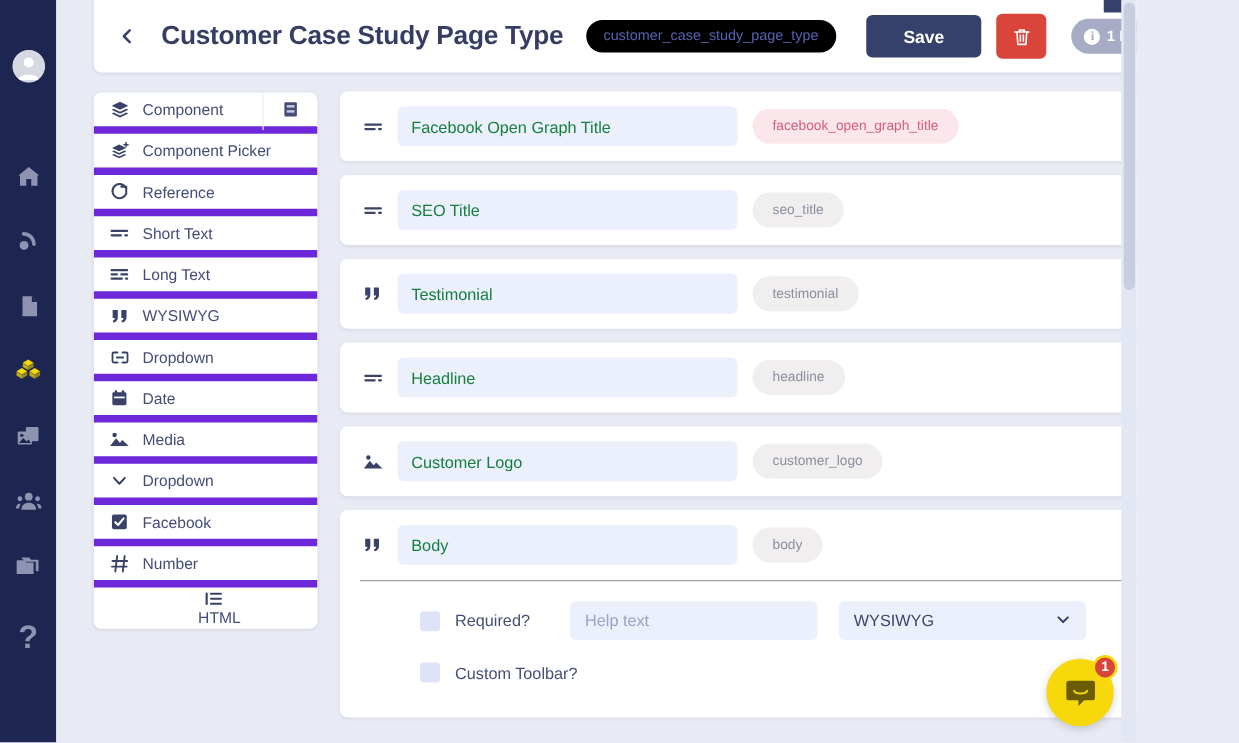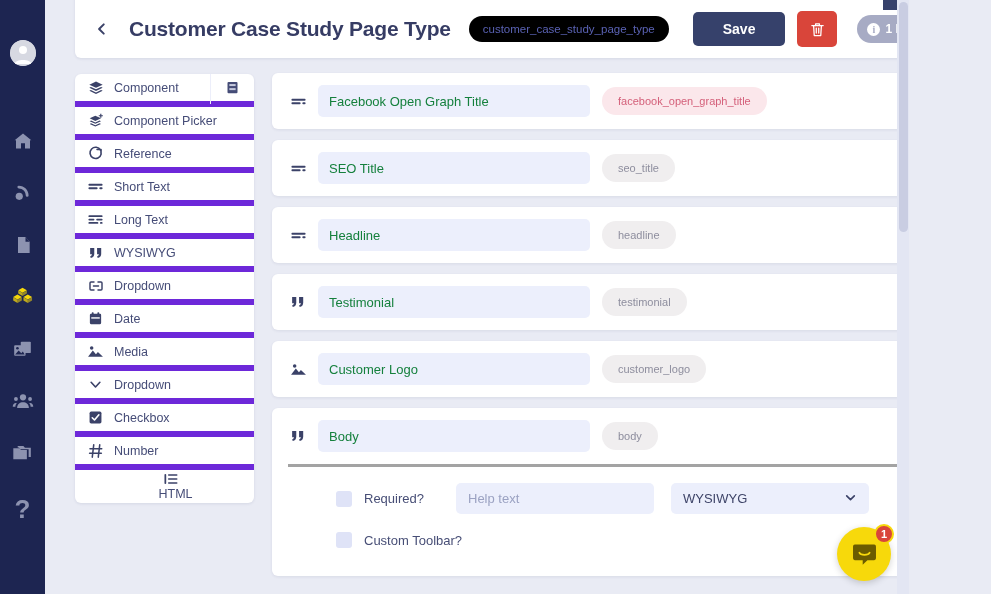--- a/index.html
+++ b/index.html
@@ -189,21 +189,21 @@
   }
   .f-actions {
     margin-left: auto;
     display: flex; align-items: center; gap: 9px;
   }
   .gear-btn { color: #3b4268; cursor: pointer; display:flex; }
   .trash-btn { color: #e0584c; cursor: pointer; display:flex; }
 
   
   .field-settings {
-    border-top: 3px solid #a3a3a3;
+    border-top: 1px solid #a3a3a3;
     padding: 16px 0 10px 48px;
   }
   .settings-row {
     display: flex; align-items: center;
     margin-bottom: 18px;
   }
   .chk {
     width: 16px; height: 16px;
     background: #dfe3f7; border-radius: 3px;
     flex: 0 0 16px; cursor: pointer;
@@ -498,21 +498,21 @@
       <span class="p-label">Dropdown</span>
     </div>
 
     <div class="palette-row">
       <span class="p-icon">
         <svg width="15" height="15" viewBox="0 0 24 24" fill="currentColor">
           <rect x="2.5" y="2.5" width="19" height="19" rx="2.6"></rect>
           <polyline points="6.8 12.4 10.4 16 17.4 7.6" fill="none" stroke="#ffffff" stroke-width="2.6" stroke-linecap="round" stroke-linejoin="round"></polyline>
         </svg>
       </span>
-      <span class="p-label">Checkbox</span>
+      <span class="p-label">Facebook</span>
     </div>
 
     <div class="palette-row">
       <span class="p-icon">
         <svg width="16" height="16" viewBox="0 0 24 24" fill="none" stroke="currentColor" stroke-width="2.3" stroke-linecap="round">
           <line x1="8.6" y1="2.8" x2="6.4" y2="21.2"></line>
           <line x1="17.6" y1="2.8" x2="15.4" y2="21.2"></line>
           <line x1="3" y1="8.6" x2="20.6" y2="8.6"></line>
           <line x1="2.4" y1="15.4" x2="20" y2="15.4"></line>
         </svg>
@@ -575,41 +575,41 @@
           </svg>
         </span>
         <input class="f-name" type="text" value="SEO Title" style="">
         <span class="f-key">seo_title</span>
       </div>
     </div>
 
     <div class="field-card">
       <div class="field-main">
         <span class="f-icon">
+          <svg width="16" height="16" viewBox="0 0 24 24" fill="currentColor">
+            <path d="M3.2 4.5 H9.4 V13.2 C9.4 16.8 7.4 19 4.2 19.6 L3.2 17.3 C4.9 16.7 5.8 15.6 5.9 14 H3.2 Z"></path>
+            <path d="M13.6 4.5 H19.8 V13.2 C19.8 16.8 17.8 19 14.6 19.6 L13.6 17.3 C15.3 16.7 16.2 15.6 16.3 14 H13.6 Z"></path>
+          </svg>
+        </span>
+        <input class="f-name" type="text" value="Testimonial" style="">
+        <span class="f-key">testimonial</span>
+      </div>
+    </div>
+
+    <div class="field-card">
+      <div class="field-main">
+        <span class="f-icon">
           <svg width="17" height="17" viewBox="0 0 24 24" fill="currentColor">
             <rect x="2" y="8.2" width="20" height="2.6" rx="1.3"></rect>
             <rect x="2" y="13.2" width="13" height="2.6" rx="1.3"></rect>
             <rect x="17.4" y="13.2" width="4.6" height="2.6" rx="1.3"></rect>
           </svg>
         </span>
         <input class="f-name" type="text" value="Headline" style="">
         <span class="f-key">headline</span>
-      </div>
-    </div>
-
-    <div class="field-card">
-      <div class="field-main">
-        <span class="f-icon">
-          <svg width="16" height="16" viewBox="0 0 24 24" fill="currentColor">
-            <path d="M3.2 4.5 H9.4 V13.2 C9.4 16.8 7.4 19 4.2 19.6 L3.2 17.3 C4.9 16.7 5.8 15.6 5.9 14 H3.2 Z"></path>
-            <path d="M13.6 4.5 H19.8 V13.2 C19.8 16.8 17.8 19 14.6 19.6 L13.6 17.3 C15.3 16.7 16.2 15.6 16.3 14 H13.6 Z"></path>
-          </svg>
-        </span>
-        <input class="f-name" type="text" value="Testimonial" style="">
-        <span class="f-key">testimonial</span>
       </div>
     </div>
 
     <div class="field-card">
       <div class="field-main">
         <span class="f-icon">
           <svg width="17" height="17" viewBox="0 0 24 24" fill="currentColor">
             <circle cx="6.6" cy="7" r="2.5"></circle>
             <path d="M1.5 19.5 L8.2 10.6 L12.6 15.8 L15.4 12.6 L22.5 19.5 Z"></path>
           </svg>

